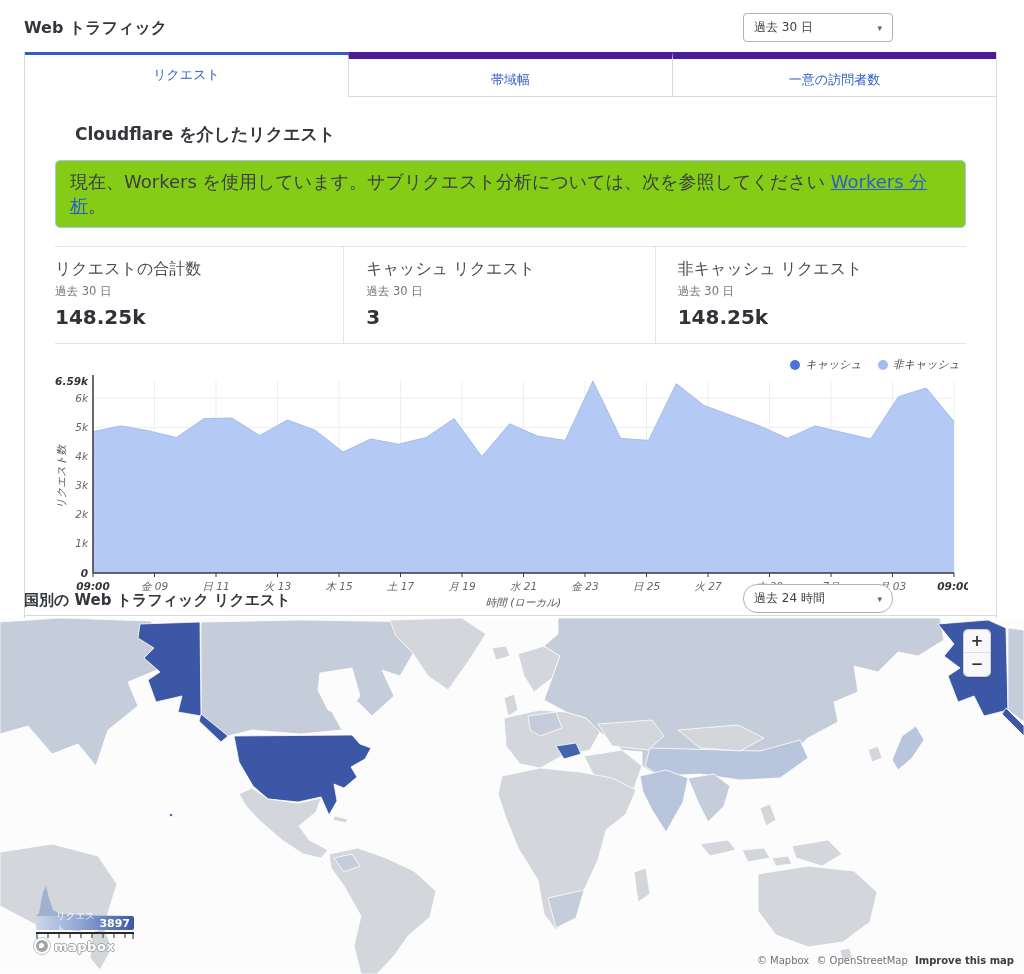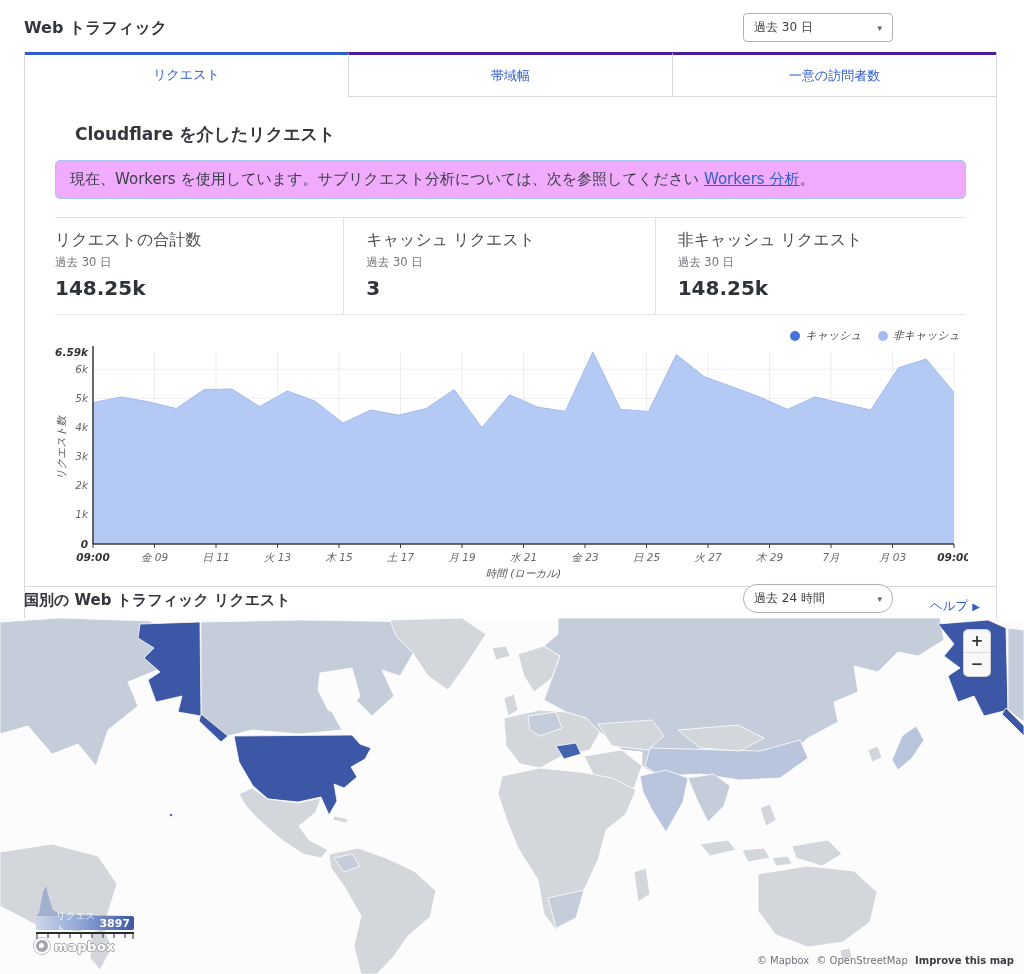--- a/index.html
+++ b/index.html
@@ -9,28 +9,28 @@
   
   .page-title { position:absolute; left:24px; top:18px; font-size:16px; font-weight:700; color:#33363b; }
   .select { position:absolute; width:150px; height:29px; border:1px solid #aeb2b8; border-radius:4px; background:#fff; display:flex; align-items:center; justify-content:space-between; padding:0 10px; font-size:12px; color:#3c3f44; cursor:pointer; }
   .select .caret { font-size:9px; color:#5b5e63; }
   .sel-top { right:28px; top:13px; }
   .sel-map { right:28px; top:584px;border-radius:14px; }
 
   
   .card { position:absolute; left:24px; top:52px; width:973px; background:#fff; border:1px solid #d9d9d9; border-top:none; }
   .tabs { display:flex; }
-  .tab { flex:1; height:45px; line-height:42px; text-align:center; font-size:13px; color:#2f5dc9; background:#fff; border-top:3px solid #4c1d95; border-bottom:1px solid #d9d9d9; cursor:pointer; }
+  .tab { flex:1; height:45px; line-height:42px; text-align:center; font-size:13px; color:#2f5dc9; background:#fff; border-top:7px solid #4c1d95; border-bottom:1px solid #d9d9d9; cursor:pointer; }
   .tab + .tab { border-left:1px solid #d9d9d9; }
   .tab.active { border-top:3px solid #2f5dc9; border-bottom-color:#fff; line-height:40px; }
 
   .card-body { padding:26px 30px 6px 30px; }
   .section-title { font-size:17px; font-weight:700; color:#33363b; margin-bottom:14px;margin-left:20px; }
 
-  .banner { background:#f0abfc; border:1px solid #a9c6ee; border-radius:5px; padding:9px 14px; font-size:15px; color:#3a3e46; }
+  .banner { background:#84cc16; border:1px solid #a9c6ee; border-radius:5px; padding:9px 14px; font-size:18px; color:#3a3e46; }
   .banner a { color:#2f5dc9; text-decoration:underline; cursor:pointer; }
 
   .stats { display:flex; margin-top:18px; border-top:1px solid #e4e4e4; border-bottom:1px solid #e4e4e4; }
   .stat { flex:1; padding:12px 0 14px 0; }
   .stat + .stat { border-left:1px solid #e4e4e4; padding-left:22px; }
   .stat .lbl { font-size:16px; color:#474a50; }
   .stat .sub { font-size:11.5px; color:#73767c; margin-top:4px; }
   .stat .val { font-size:20px; font-weight:700; color:#2f3338; margin-top:6px; }
 
   

